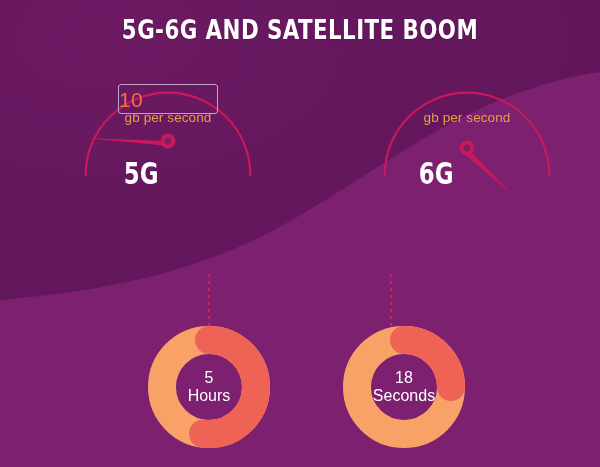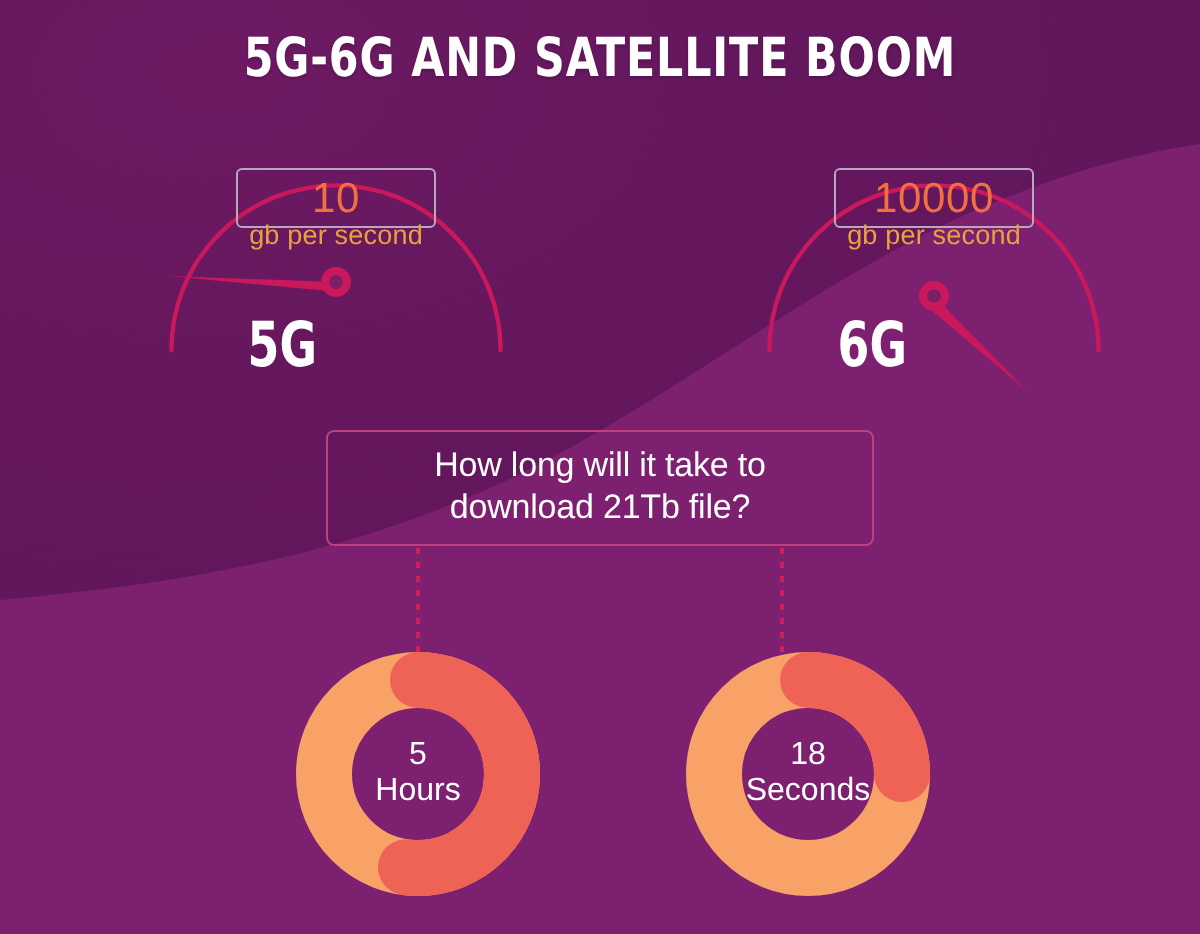--- a/index.html
+++ b/index.html
@@ -26,21 +26,21 @@
   }
   
   .gauge{position:absolute;width:200px;height:170px;}
   .gauge.g5{left:68px;top:62px;}
   .gauge.g6{left:367px;top:62px;}
   .gauge svg{position:absolute;left:0;top:0;overflow:visible;}
   .valbox{
     position:absolute;left:50%;transform:translateX(-50%);
     top:22px;width:100px;height:30px;
     border:1px solid #b9a7bf;border-radius:3px;
-    display:flex;align-items:center;justify-content:center;
+    display:flex;align-items:center;justify-content:flex-start;
     box-sizing:border-box;
   }
   .valbox span{
     color:#f2703f;font-size:21px;font-weight:400;line-height:1;
     letter-spacing:.3px;
   }
   .unit{
     position:absolute;left:50%;transform:translateX(-50%);
     top:48px;width:180px;text-align:center;
     color:#e7a13f;font-size:13.5px;letter-spacing:.1px;
@@ -114,33 +114,24 @@
   </div>
 
   <div class="gauge g6">
     <svg width="200" height="170">
       <path d="M 17.7 113.0 A 82 82 0 1 1 182.3 113.0" fill="none" stroke="#c9185c" stroke-width="2.2" stroke-linecap="round"></path>
 
       <path d="M 100 86 L 95 90 L 147 134 Z" fill="#c9185c"></path>
       <circle cx="100" cy="86" r="7.5" fill="#c9185c"></circle>
       <circle cx="100" cy="86" r="3.4" fill="#7c1f63"></circle>
     </svg>
-    <div class="valbox">
-      <span>10000</span>
-    </div>
     <div class="unit">gb per second</div>
     <div class="glabel">6G</div>
   </div>
 
-  <div class="qbox">
-    <p>
-      <span>How long will it take to</span><br>
-      <span>download 21Tb file?</span>
-    </p>
-  </div>
 
   <div class="dotline l"></div>
   <div class="dotline r"></div>
 
   <div class="donut d1">
     <svg width="124" height="124">
 
       <circle cx="62" cy="62" r="47" fill="none" stroke="#f9a268" stroke-width="28"></circle>
 
       <circle cx="62" cy="62" r="47" fill="none" stroke="#ef6256" stroke-width="28" stroke-dasharray="153.5 295.3" stroke-dashoffset="0" transform="rotate(-90 62 62)" stroke-linecap="round"></circle>

